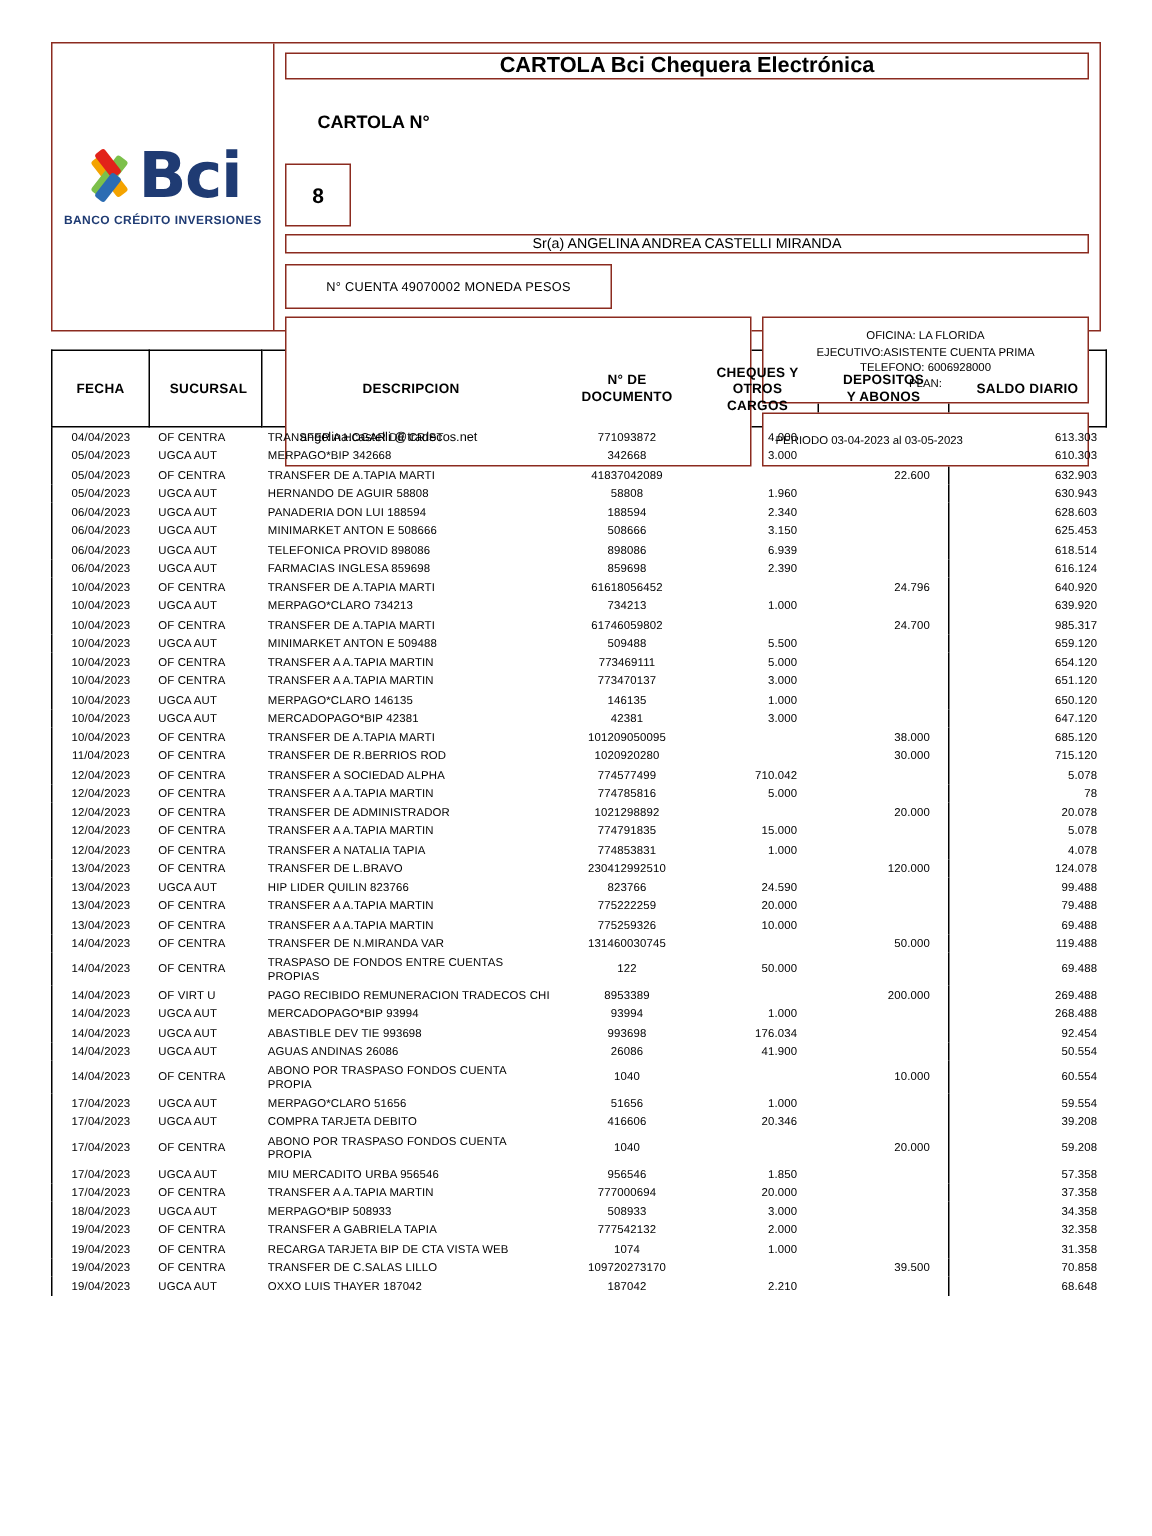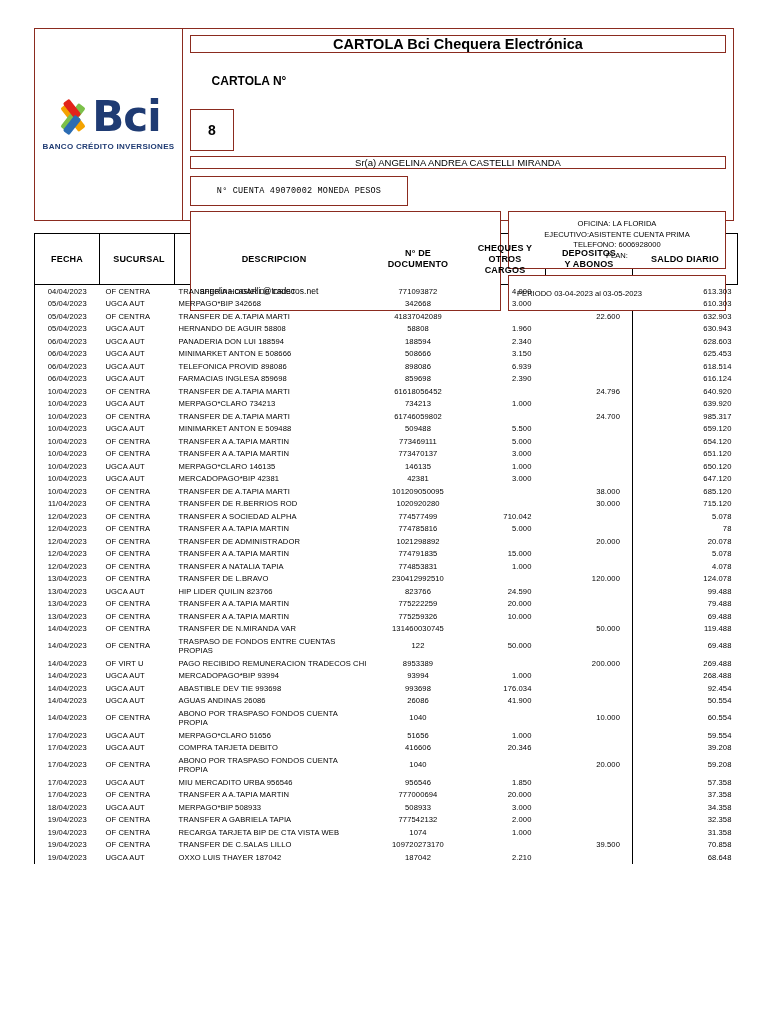--- a/index.html
+++ b/index.html
@@ -135,21 +135,20 @@
     font-size: 9.5px;
   }
   .account-box {
     width: 218px;
     height: 30px;
     display: flex;
     align-items: center;
     justify-content: center;
     font-size: 8.5px;
     letter-spacing: 0.2px;
-    font-family: Liberation Mono, monospace;
   }
   .hr-row2 {
     display: flex;
     gap: 7px;
     flex: 1;
   }
   .mail-box {
     flex: 1;
     display: flex;
     align-items: flex-end;

